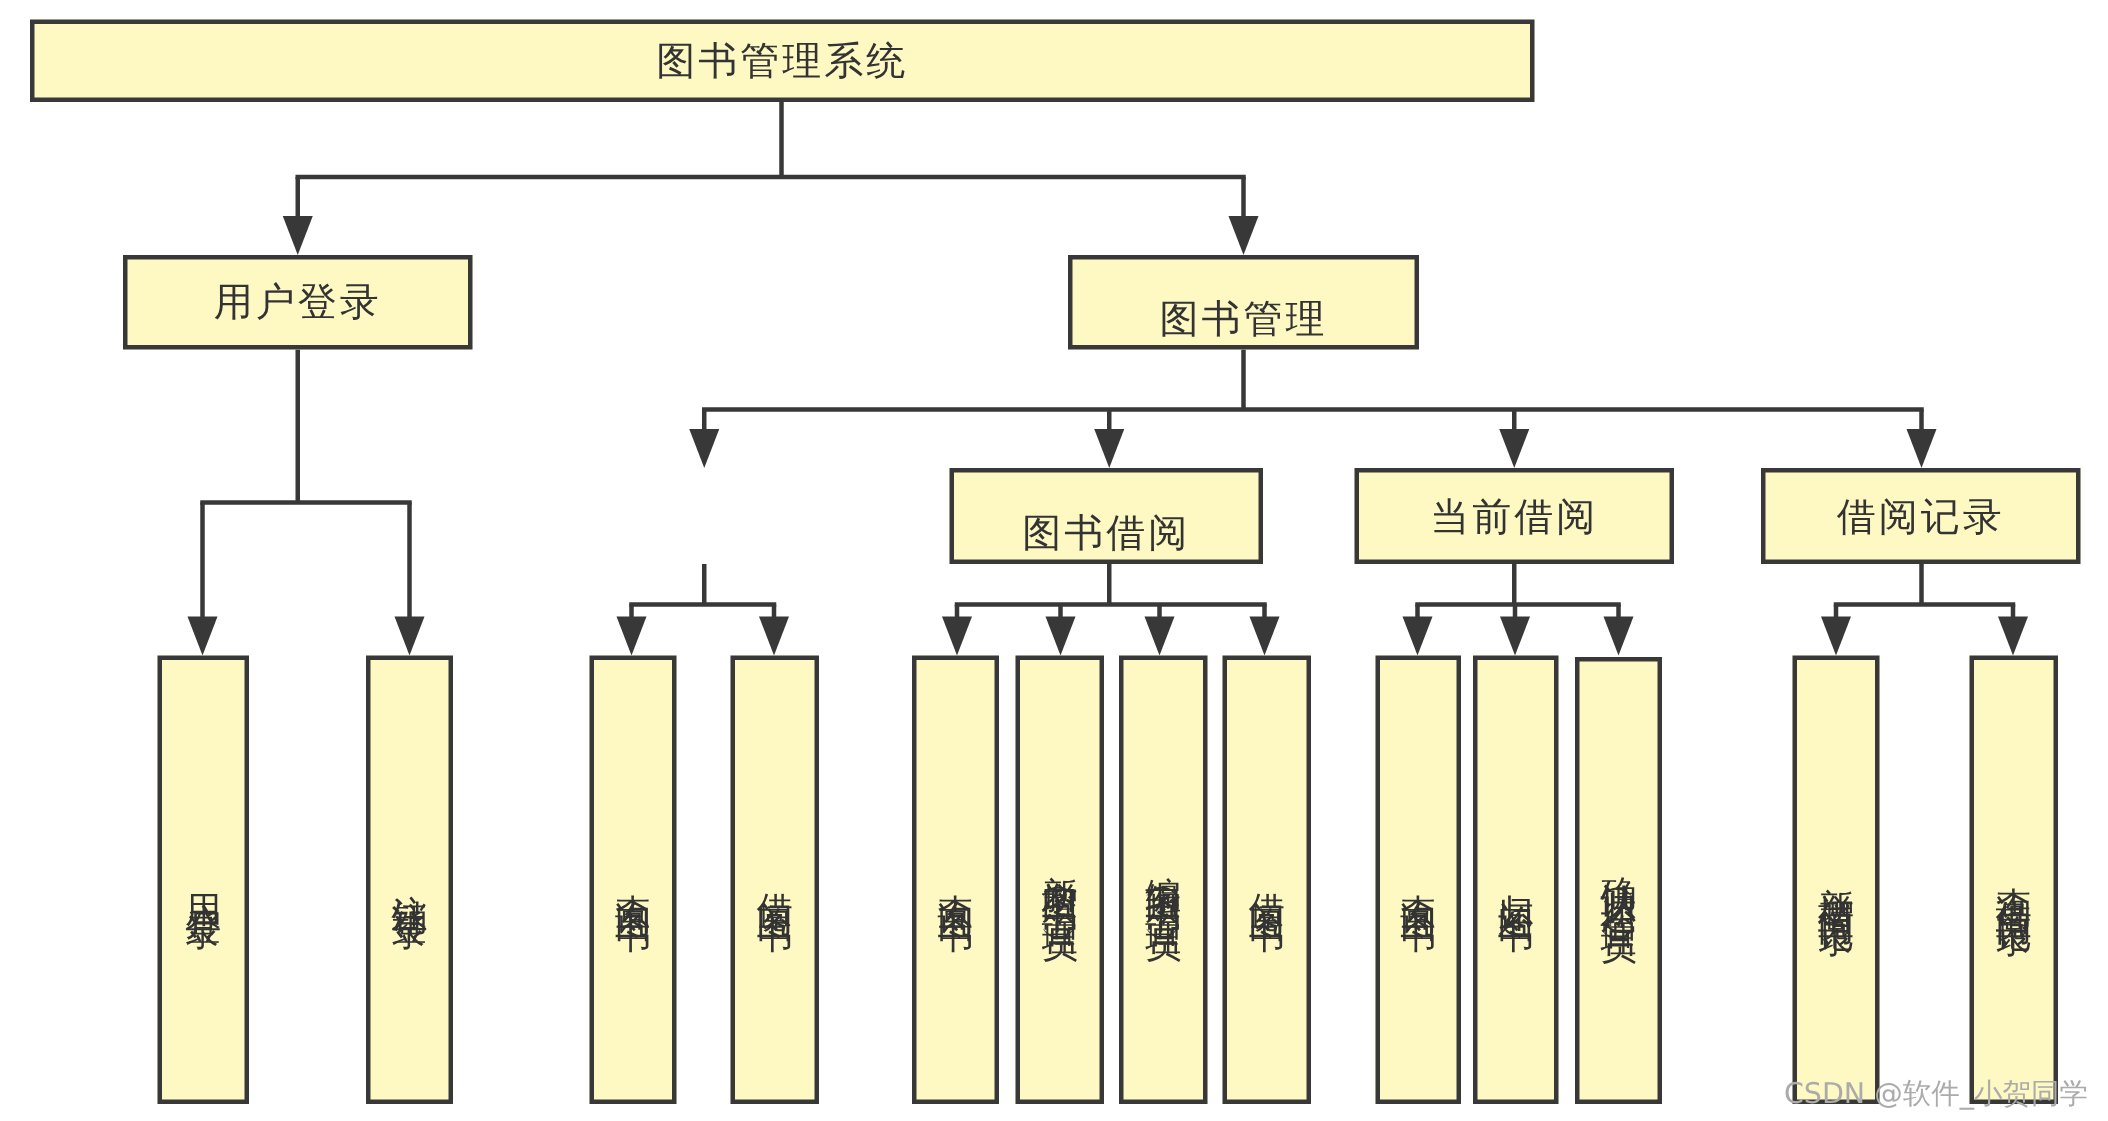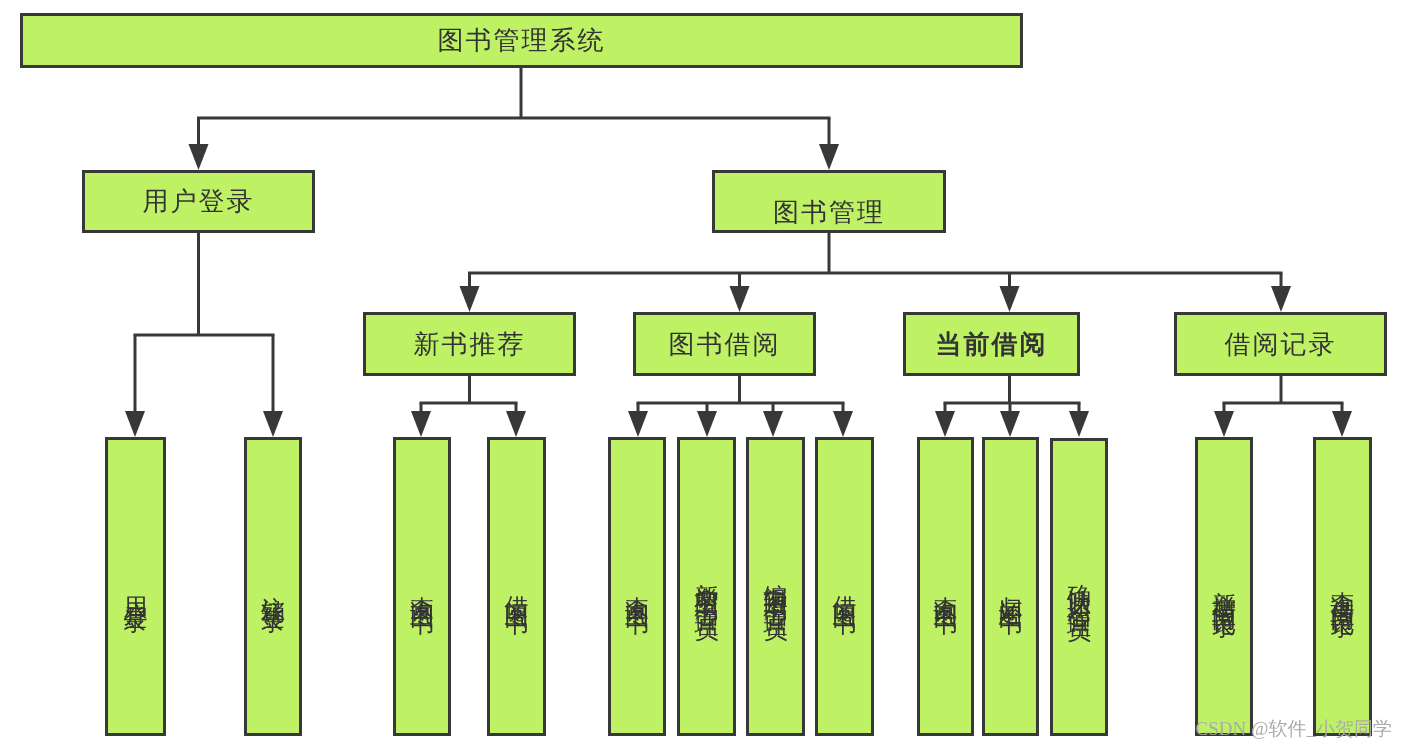--- a/index.html
+++ b/index.html
@@ -17,21 +17,21 @@
   }
   #connector-svg {
     position: absolute;
     left: 0; top: 0;
     width: 1405px;
     height: 747px;
   }
   .box {
     position: absolute;
     border: 3px solid #383838;
-    background: #bef264;
+    background: #fef9c3;
     box-sizing: border-box;
     display: flex;
     align-items: center;
     justify-content: center;
     color: #333333;
   }
   .box.h span {
     font-size: 26px;
     letter-spacing: 2px;
     white-space: nowrap;
@@ -45,21 +45,20 @@
     line-height: 1;
     color: #333333;
   }
   .watermark {
     position: absolute;
     top: 716px;
     right: 13px;
     font-size: 19px;
     color: #ababab;
     white-space: nowrap;
-    font-family: Liberation Serif, serif;
   }
   svg line { stroke: #383838; stroke-width: 3; }
   svg polygon { fill: #383838; stroke: none; }
 </style>
 </head>
 <body>
 
 <div id="canvas">
 
   <svg id="connector-svg" viewBox="0 0 1405 747" xmlns="http://www.w3.org/2000/svg">
@@ -142,27 +141,24 @@
     <span>图书管理系统</span>
   </div>
 
   <div class="box h" style="left:82px; top:170px; width:233px; height:63px;">
     <span>用户登录</span>
   </div>
   <div class="box h" style="left:712px; top:170px; width:234px; height:63px;align-items:flex-end;">
     <span>图书管理</span>
   </div>
 
-  <div class="box h" style="left:363px; top:312px; width:213px; height:64px;">
-    <span>新书推荐</span>
-  </div>
-  <div class="box h" style="left:633px; top:312px; width:183px; height:64px;">
+  <div class="box h" style="left:633px; top:312px; width:209px; height:64px;align-items:flex-end;">
     <span>图书借阅</span>
   </div>
-  <div class="box h" style="left:903px; top:312px; width:177px; height:64px;font-weight:bold;">
+  <div class="box h" style="left:903px; top:312px; width:213px; height:64px;">
     <span>当前借阅</span>
   </div>
   <div class="box h" style="left:1174px; top:312px; width:213px; height:64px;font-family:Liberation Serif, serif;">
     <span>借阅记录</span>
   </div>
 
   <div class="box v" style="left:105px; top:437px; width:61px; height:299px;">
     <span>用户登录</span>
   </div>
   <div class="box v" style="left:244px; top:437px; width:58px; height:299px;">

